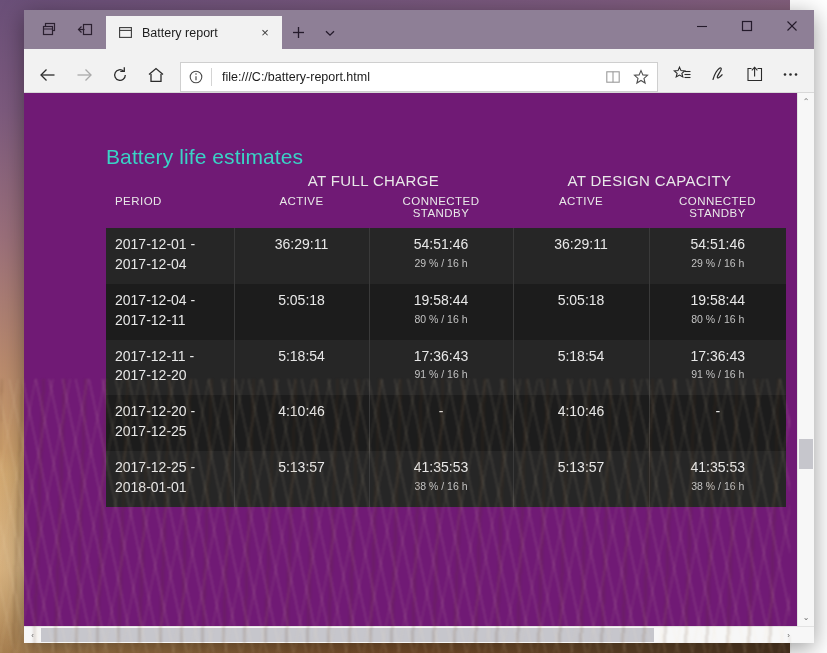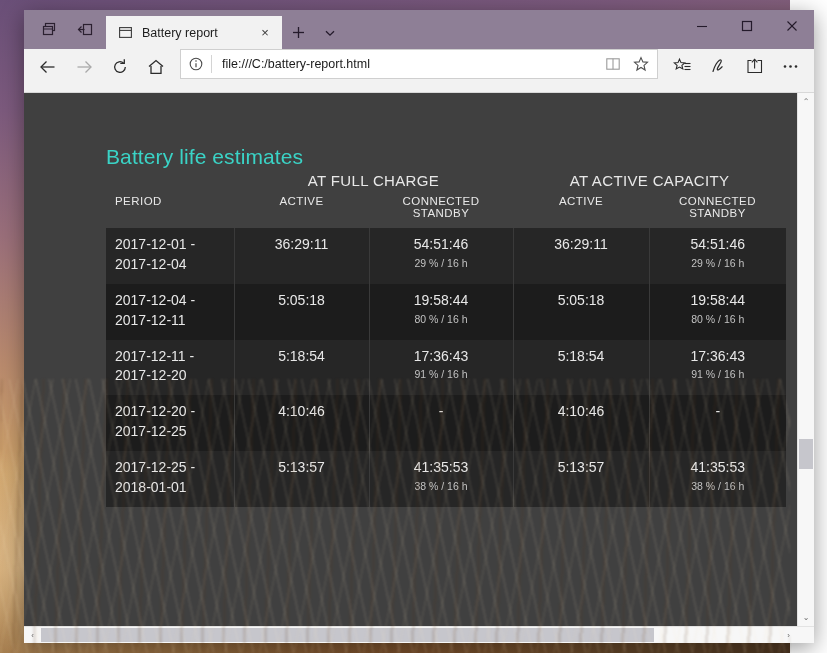--- a/index.html
+++ b/index.html
@@ -125,21 +125,21 @@
     width: 45px; height: 32px;
     display: flex; align-items: center; justify-content: center;
     color: #241a2b;
   }
 
   
   .navbar {
     height: 44px;
     background: #f2f2f2;
     display: flex;
-    align-items: flex-start;
+    align-items: flex-end;
     padding: 0 6px;
     gap: 1px;
     flex: 0 0 auto;
     border-bottom: 1px solid #d8d8d8;
   }
   .navbtn {
     width: 35px; height: 35px;
     display: flex; align-items: center; justify-content: center;
     color: #2b2b2b;
     flex: 0 0 auto;
@@ -181,21 +181,21 @@
 
   
   .viewport {
     flex: 1 1 auto;
     display: flex;
     min-height: 0;
     background: #1a1a1a;
   }
   .page {
     flex: 1 1 auto;
-    background: #404040;
+    background: #701a75;
     overflow: hidden;
     position: relative;
     padding: 52px 0 0 82px;
   }
 
   h1.report-title {
     color: #3ad3c6;
     font-size: 21px;
     font-weight: 400;
     letter-spacing: 0.1px;
@@ -469,21 +469,21 @@
             <col style="width:128px">
             <col style="width:135px">
             <col style="width:144px">
             <col style="width:136px">
             <col style="width:137px">
           </colgroup>
           <thead>
             <tr class="grouphead">
               <th></th>
               <th colspan="2">AT FULL CHARGE</th>
-              <th colspan="2">AT ACTIVE CAPACITY</th>
+              <th colspan="2">AT DESIGN CAPACITY</th>
             </tr>
             <tr class="colhead">
               <th class="period-head">PERIOD</th>
               <th>ACTIVE</th>
               <th>CONNECTED STANDBY</th>
               <th>ACTIVE</th>
               <th>CONNECTED STANDBY</th>
             </tr>
           </thead>
           <tbody id="report-body">

